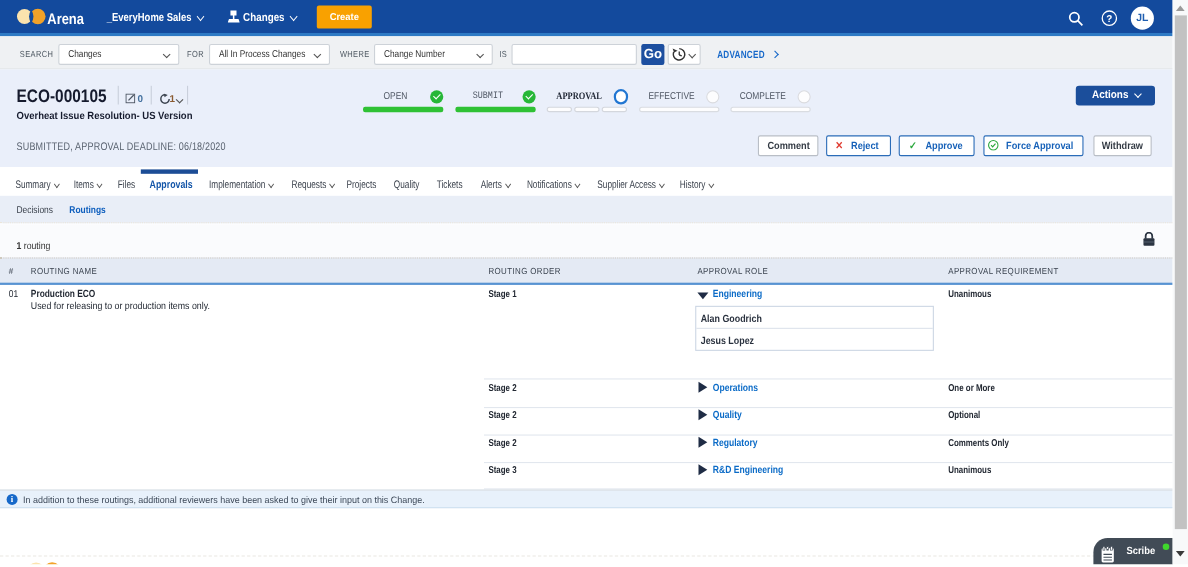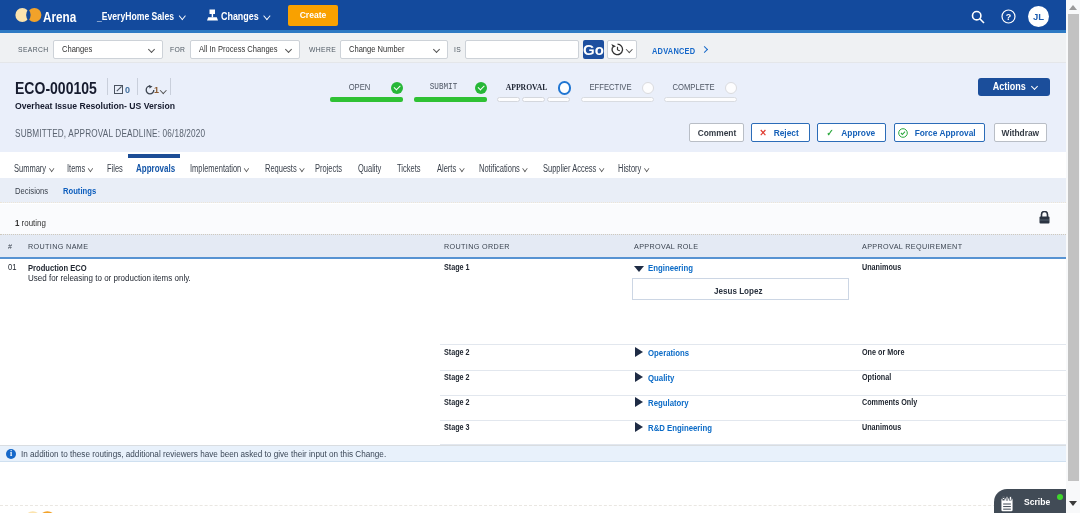--- a/index.html
+++ b/index.html
@@ -48,21 +48,21 @@
 .tab { position:absolute; top:162.5px; font-size:10px; color:#3a414c; white-space:nowrap; transform:scaleX(0.75); transform-origin:0 50%; }
 .tab .tc { display:inline-block; width:4.5px; height:4.5px; border-right:1.2px solid #555; border-bottom:1.2px solid #555; transform:rotate(45deg); margin-left:5px; margin-bottom:1px; }
 #tab-active { position:absolute; left:128px; top:153.5px; width:52px; height:4px; background:#1c4d96; }
 #subtabs { position:absolute; left:0; top:178px; width:1066px; height:25px; background:#e9eef7; border-bottom:1px dotted #ece5d8; }
 
 
 #routhead { position:absolute; left:0; top:204px; width:1066px; height:30px; background:#fafbfd; }
 #thead { position:absolute; left:0; top:234px; width:1066px; height:25px; background:#e4eaf4; border-top:1px dotted #cfc9bd; border-bottom:2px solid #5793d2; }
 .th { position:absolute; top:242px; font-size:8px; color:#3b4450; letter-spacing:0.4px; transform:scaleX(0.9); transform-origin:0 50%; white-space:nowrap; }
 
-#tbody { position:absolute; left:0; top:260px; width:1066px; height:182px;text-align:center; }
+#tbody { position:absolute; left:0; top:260px; width:1066px; height:182px; }
 .cell { position:absolute; font-size:9px; color:#222832; white-space:nowrap; transform:scaleX(0.85); transform-origin:0 50%; }
 .sb { font-weight:bold; transform:scaleX(0.8); }
 .role { position:absolute; font-size:9.5px; font-weight:bold; color:#0b6bc7; white-space:nowrap; transform:scaleX(0.82); transform-origin:0 50%; }
 .tri-down { position:absolute; width:0; height:0; border-left:5px solid transparent; border-right:5px solid transparent; border-top:6px solid #1f2c45; }
 .tri-right { position:absolute; width:0; height:0; border-top:5px solid transparent; border-bottom:5px solid transparent; border-left:8px solid #1f2c45; }
 .rowsep { position:absolute; left:440px; width:626px; height:1px; background:#e2e7ee; }
 
 #members { position:absolute; left:632px; top:18px; width:217px; background:#fff; border:1px solid #ccd6e4; }
 #members .mh { height:19px; background:#f6f8fb; border-bottom:1px solid #d5dde8; line-height:19px; }
 #members .mh span { display:inline-block; font-size:11px; font-weight:bold; color:#1d2736; transform:scaleX(0.78); transform-origin:0 50%; margin-left:3.5px; }
@@ -115,21 +115,21 @@
 
   <div id="searchrow"></div>
   <div class="slabel" style="left:18px; top:45px;">SEARCH</div>
   <div class="sel" style="left:53px; width:110px;"><span class="t">Changes</span><span class="sc"></span></div>
   <div class="slabel" style="left:170px; top:45px;">FOR</div>
   <div class="sel" style="left:190px; width:110px;"><span class="t">All In Process Changes</span><span class="sc"></span></div>
   <div class="slabel" style="left:309px; top:45px;">WHERE</div>
   <div class="sel" style="left:340px; width:108px;"><span class="t">Change Number</span><span class="sc"></span></div>
   <div class="slabel" style="left:454px; top:45px;">IS</div>
   <div class="abs" style="left:465px; top:40px; width:114px; height:19px; background:#fff; border:1px solid #cdd2d8; border-radius:2px;"></div>
-  <div class="ctx" style="left:583px; top:40px; width:21px; height:19px; background:#1d4f9f; border-radius:2px; color:#fff; font-size:15px; font-weight:bold; line-height:19px;">Go</div>
+  <div class="ctx" style="left:583px; top:40px; width:21px; height:19px; background:#1d4f9f; border-radius:2px; color:#fff; font-size:12px; font-weight:bold; line-height:19px;">Go</div>
   <div class="abs" style="left:607px; top:40px; width:30px; height:19px; background:#fff; border:1px solid #cdd2d8; border-radius:2px;"></div>
   <svg class="abs" style="left:611px; top:43px;" width="13" height="13" viewBox="0 0 13 13">
     <path d="M 6.5 1.2 A 5.2 5.2 0 1 1 1.6 4.2" fill="none" stroke="#333" stroke-width="1.3"></path>
     <path d="M 0.4 1 L 1.9 4.8 L 5 3.2 Z" fill="#333"></path>
     <line x1="6.5" y1="3.8" x2="6.5" y2="7" stroke="#333" stroke-width="1.2"></line>
     <line x1="6.5" y1="7" x2="8.8" y2="7.7" stroke="#333" stroke-width="1.2"></line>
   </svg>
   <div class="abs" style="left:627px; top:47px; width:4.5px; height:4.5px; border-right:1.3px solid #555; border-bottom:1.3px solid #555; transform:rotate(45deg);"></div>
   <div class="tx" style="left:652px; top:45px; font-size:9.5px; font-weight:bold; color:#1668c9; letter-spacing:0.3px; transform:scaleX(0.78);">ADVANCED</div>
   <div class="abs" style="left:702px; top:46.5px; width:5px; height:5px; border-right:1.7px solid #1668c9; border-top:1.7px solid #1668c9; transform:rotate(45deg);"></div>
@@ -232,20 +232,21 @@
   <div id="tbody">
     <div class="cell" style="left:8px; top:1.5px;">01</div>
     <div class="cell sb" style="left:28px; top:1.5px; font-size:9.5px;">Production ECO</div>
     <div class="cell" style="left:28px; top:12.5px; transform:scaleX(0.89);">Used for releasing to or production items only.</div>
     <div class="cell sb" style="left:444px; top:1.5px;">Stage 1</div>
     <div class="tri-down" style="left:634px; top:6px;"></div>
     <div class="role" style="left:648px; top:2px;">Engineering</div>
     <div class="cell sb" style="left:862px; top:1.5px;">Unanimous</div>
 
     <div id="members">
+      <div class="mr"><span>Alan Goodrich</span></div>
       <div class="mr"><span>Jesus Lopez</span></div>
     </div>
 
     <div class="rowsep" style="top:83.5px;"></div>
     <div class="cell sb" style="left:444px; top:86.5px;">Stage 2</div>
     <div class="tri-right" style="left:635px; top:87px;"></div>
     <div class="role" style="left:648px; top:86.5px;">Operations</div>
     <div class="cell sb" style="left:862px; top:86.5px;">One or More</div>
 
     <div class="rowsep" style="top:110px;"></div>

